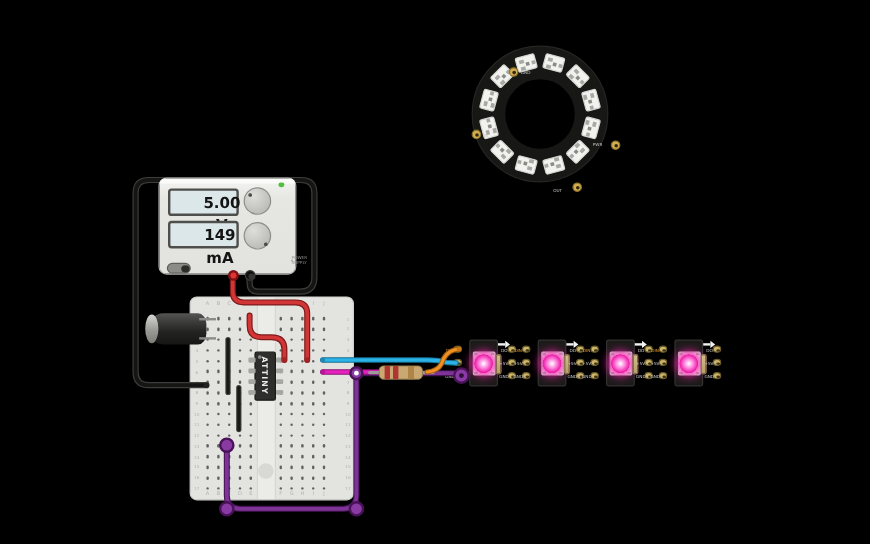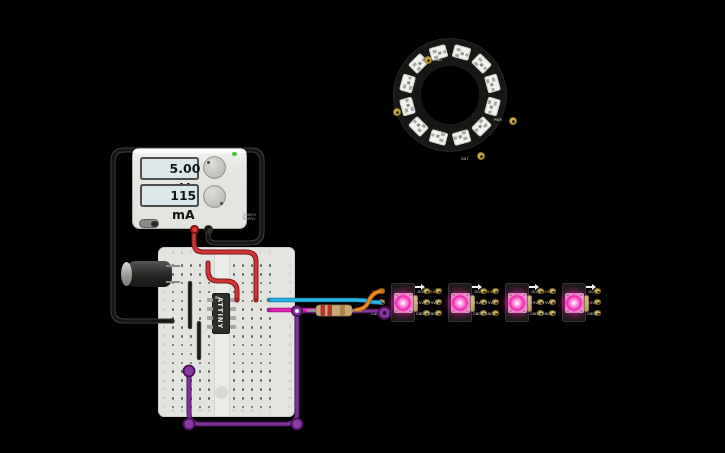--- a/index.html
+++ b/index.html
@@ -655,21 +655,21 @@
       <circle cx="382.5" cy="291" r="2" fill="#c87717"></circle>
     </g>
   </svg>
 
   <div class="psu">
     <div class="psu-topstrip"></div>
     <div class="psu-display" style="top:8px;">
       <span>5.00 V</span>
     </div>
     <div class="psu-display" style="top:35px;">
-      <span>115 mA</span>
+      <span>149 mA</span>
     </div>
     <div class="psu-knob" style="left:70px;top:7px;">
       <div class="knob-dot" style="left:3px;top:4px;"></div>
     </div>
     <div class="psu-knob" style="left:70px;top:36px;">
       <div class="knob-dot" style="left:16px;top:16px;"></div>
     </div>
     <div class="psu-led"></div>
     <div class="psu-label tiny">
       <span>POWER</span>

